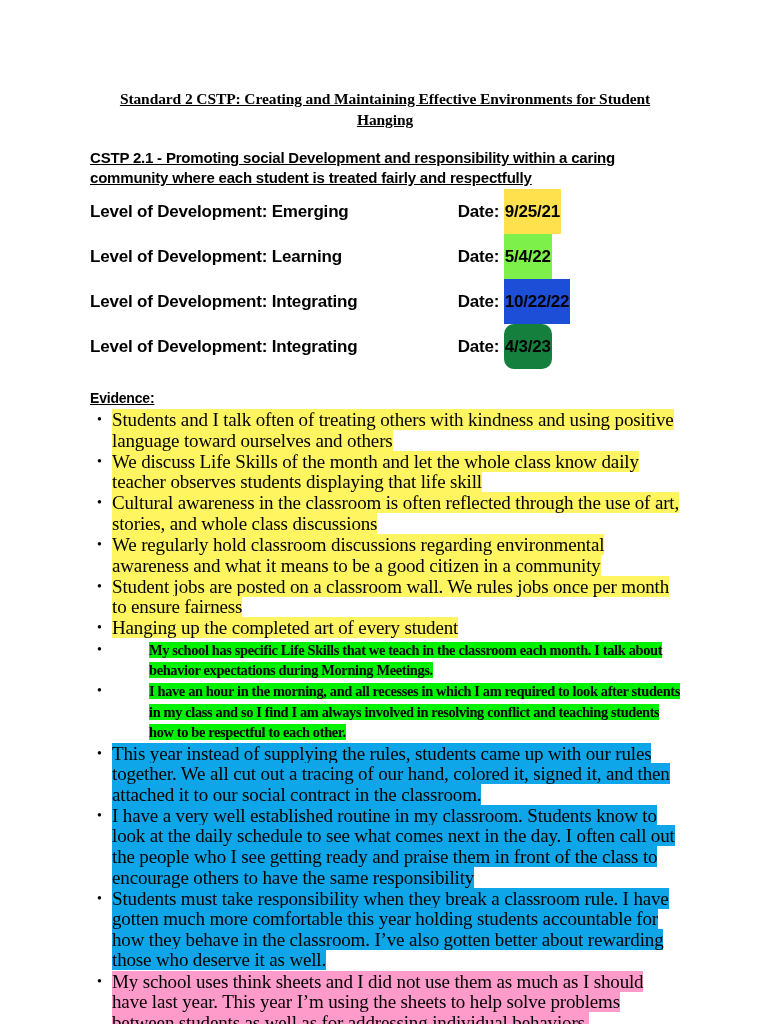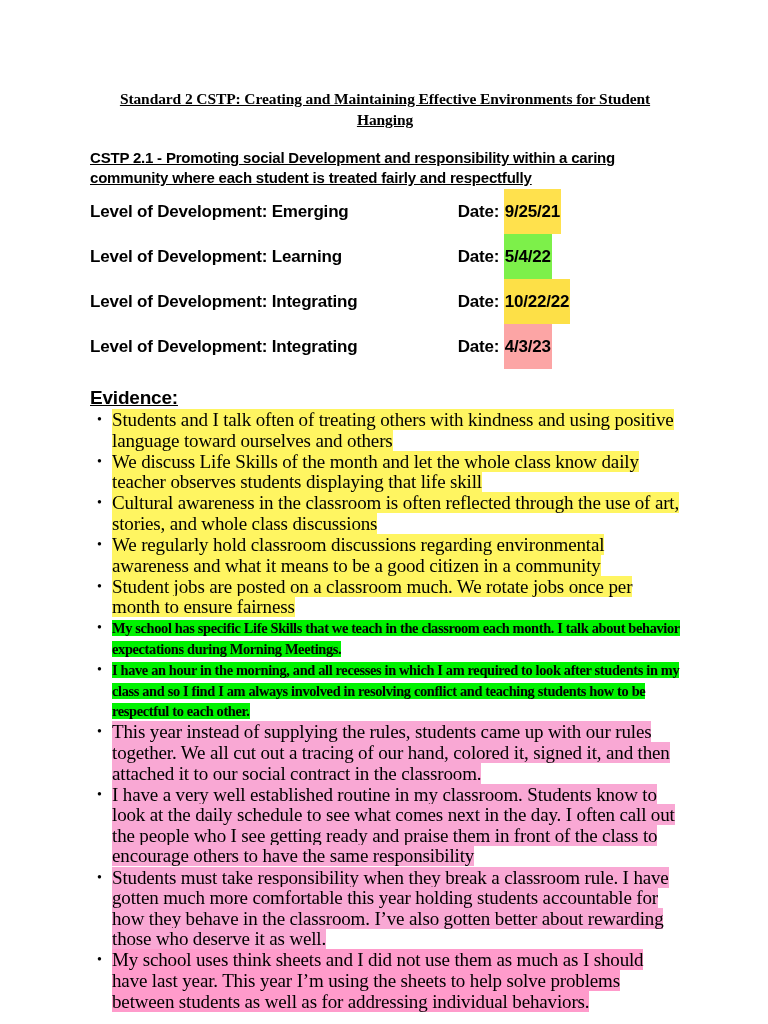--- a/index.html
+++ b/index.html
@@ -69,28 +69,28 @@
     width: 186px;
   }
   .date-label { }
   .date-value {
     padding: 12px 1px;
   }
 
   
   .hl-yellow-d { background: #FFE14D; }
   .hl-green-d  { background: #7DF04A; }
-  .hl-cyan-d   { background: #fde047; }
-  .hl-pink-d   { background: #fca5a5; }
+  .hl-cyan-d   { background: #1d4ed8; }
+  .hl-pink-d   { background: #15803d; border-radius: 10px; }
 
   
   .evidence-head {
     font-family: "Liberation Sans", "DejaVu Sans", sans-serif;
     font-weight: bold;
-    font-size: 19px;
+    font-size: 14px;
     line-height: 20px;
     text-decoration: underline;
     letter-spacing: -0.2px;
     margin: 19px 0 2px 0;
   }
 
   ul.evidence-list {
     list-style: none;
     margin: 0;
     padding: 0;
@@ -116,22 +116,22 @@
     font-size: 19px;
     line-height: 20.6px;
     letter-spacing: -0.15px;
     
     box-decoration-break: clone;
     -webkit-box-decoration-break: clone;
   }
 
   
   .hl-yellow { background: #FFF561; }
-  .hl-green  { background: #00F200; font-weight: bold; letter-spacing: -0.35px; }
-  .hl-cyan   { background: #f9a8d4; text-align: right; }
+  .hl-green  { background: #00F200; font-weight: bold; letter-spacing: -0.35px; margin-left: 37px; }
+  .hl-cyan   { background: #0ea5e9; text-align: right; }
   .hl-pink   { background: #FF9BCB; }
 
   
   li.green-item .bullet-text { font-size: 14.4px; }
 </style>
 </head>
 <body>
 
 <div class="page">
 
@@ -151,21 +151,22 @@
       <div class="level-row"><span class="level-label">Level of Development: </span><span class="level-value">Integrating</span><span class="date-label">Date: </span><span class="date-value hl-pink-d">4/3/23</span></div>
     </div>
 
   <div class="evidence-head">Evidence:</div>
 
   <ul class="evidence-list">
       <li><span class="bullet-text hl-yellow">Students and I talk often of treating others with kindness and using positive language toward ourselves and others </span></li>
       <li><span class="bullet-text hl-yellow">We discuss Life Skills of the month and let the whole class know daily teacher observes students displaying that life skill </span></li>
       <li><span class="bullet-text hl-yellow">Cultural awareness in the classroom is often reflected through the use of art, stories, and whole class discussions </span></li>
       <li><span class="bullet-text hl-yellow">We regularly hold classroom discussions regarding environmental awareness and what it means to be a good citizen in a community </span></li>
-      <li><span class="bullet-text hl-yellow">Student jobs are posted on a classroom much. We rotate jobs once per month to ensure fairness </span></li>
+      <li><span class="bullet-text hl-yellow">Student jobs are posted on a classroom wall. We rules jobs once per month to ensure fairness </span></li>
+      <li><span class="bullet-text hl-yellow">Hanging up the completed art of every student </span></li>
       <li class="green-item"><span class="bullet-text hl-green">My school has specific Life Skills that we teach in the classroom each month. I talk about behavior expectations during Morning Meetings. </span></li>
       <li class="green-item"><span class="bullet-text hl-green">I have an hour in the morning,  and all recesses in which I am required to  look after students in my class and so I find I am always involved in resolving conflict and teaching students how to be respectful to each other. </span></li>
       <li><span class="bullet-text hl-cyan">This year instead of supplying the rules, students came up with our rules together.  We all cut out a tracing of our hand, colored it, signed it, and then attached it to our social contract in the classroom. </span></li>
       <li><span class="bullet-text hl-cyan">I have a very well established routine in my classroom. Students know to look at the daily schedule to see what comes next in the day. I often call out the people who I see getting ready and praise them in front of the class to encourage others to have the same responsibility </span></li>
       <li><span class="bullet-text hl-cyan">Students must take responsibility when they break a classroom rule. I have gotten much more comfortable this year holding students accountable for how they behave in the classroom. I’ve also gotten better about rewarding those who deserve it as well. </span></li>
       <li><span class="bullet-text hl-pink">My school uses think sheets and I did not use them as much as I should have last year. This year I’m using the sheets to help solve problems between students as well as for addressing individual behaviors. </span></li>
     </ul>
 
 </div>
 

